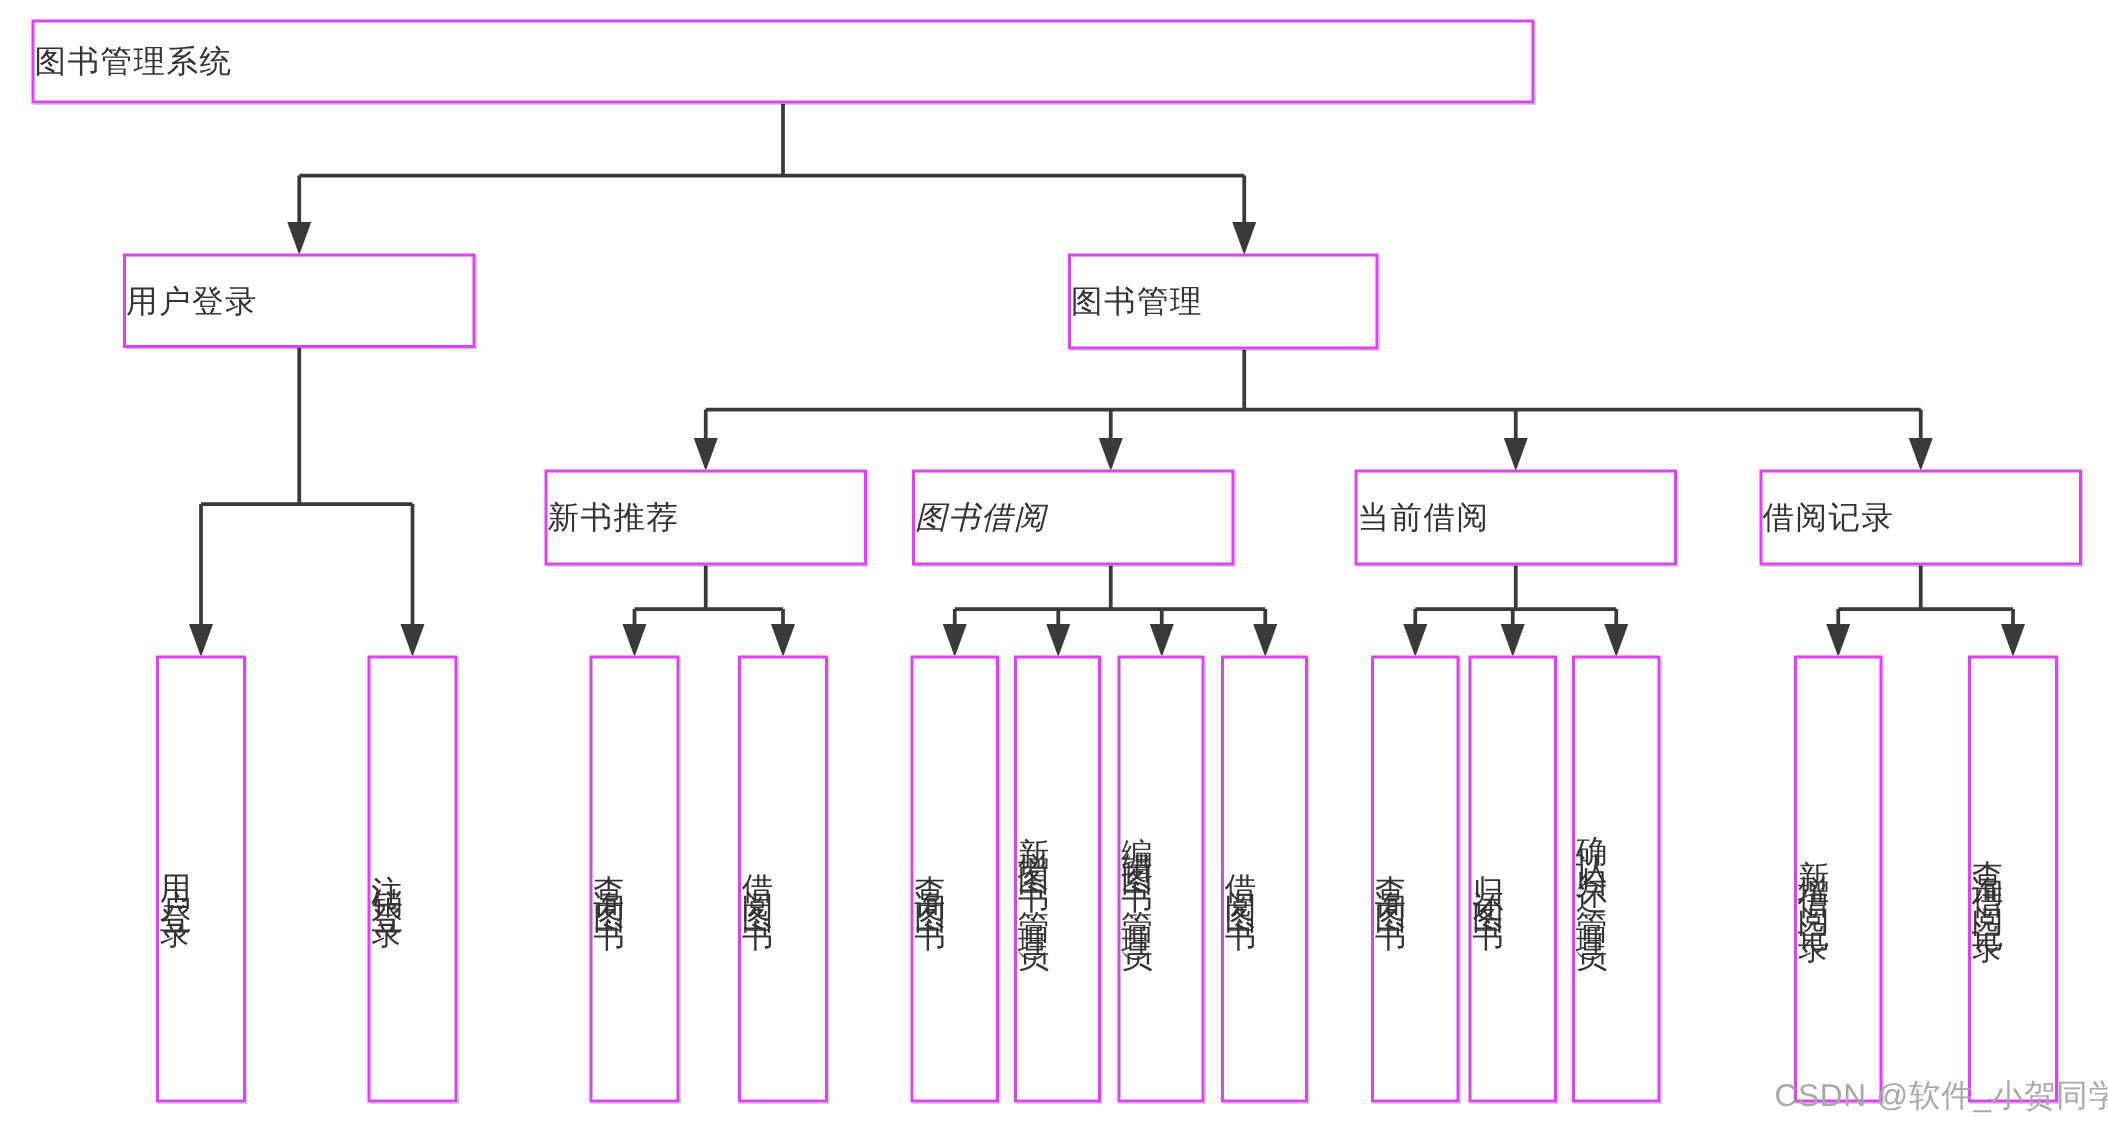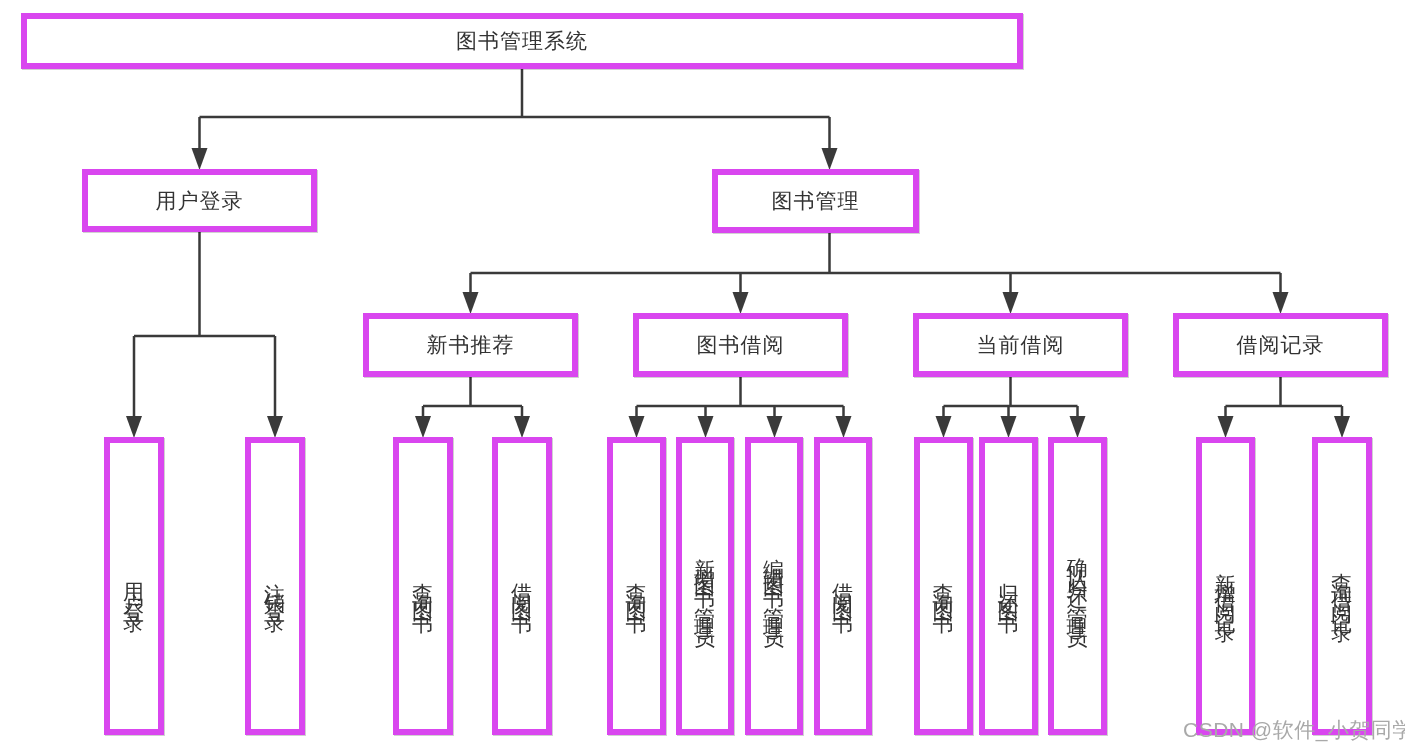--- a/index.html
+++ b/index.html
@@ -13,36 +13,36 @@
     overflow: hidden;
   }
   .connector-svg {
     position: absolute;
     left: 0; top: 0;
     width: 1405px; height: 747px;
   }
   .node {
     position: absolute;
     box-sizing: border-box;
-    border: 6px solid #d946ef;
+    border: 2px solid #d946ef;
     background: #ffffff;
     display: flex;
     align-items: center;
-    justify-content: center;
+    justify-content: flex-start;
     font-size: 21px;
     letter-spacing: 1px;
     box-shadow: 1px 1px 0 rgba(0,0,0,0.18);
   }
   .node.root   { left: 21px;  top: 13px;  width: 1002px; height: 56px; }
   .node.l2a    { left: 82px;  top: 169px; width: 235px;  height: 63px; }
   .node.l2b    { left: 712px; top: 169px; width: 207px;  height: 64px; }
   .node.l3     { top: 313px; width: 215px; height: 64px; }
   .node.l3a    { left: 363px; }
-  .node.l3b    { left: 633px; }
-  .node.l3c    { left: 903px; margin-left: 10px; }
+  .node.l3b    { left: 608px; font-style: italic; }
+  .node.l3c    { left: 903px; }
   .node.l3d    { left: 1173px; }
   .node.leaf   { top: 437px; height: 298px; }
   .node.leaf span {
     writing-mode: vertical-rl;
     text-orientation: mixed;
     letter-spacing: 10px;
     font-size: 21px;
     line-height: 1;
   }
   .leafA1 { left: 104px;  width: 60px; }

